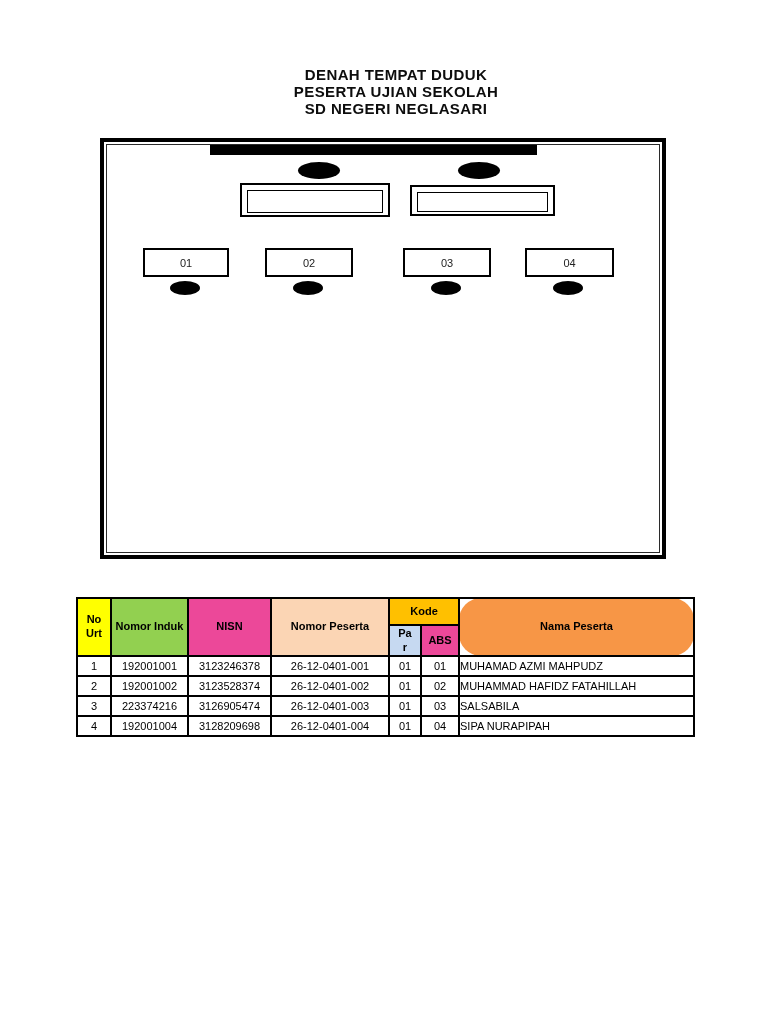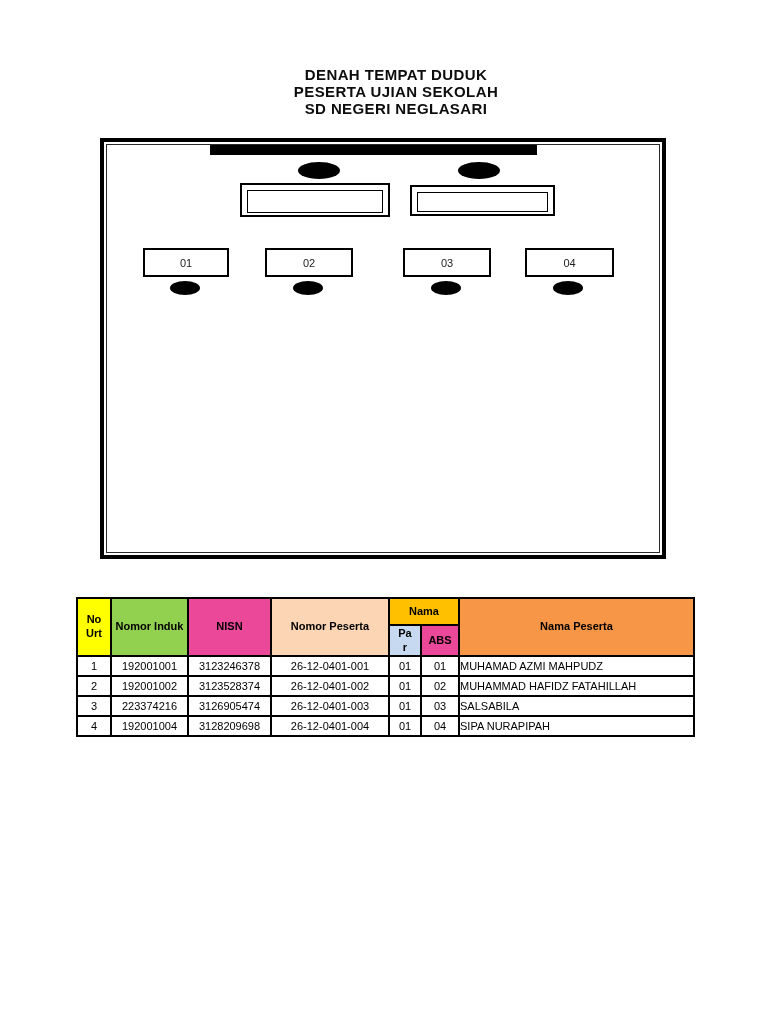--- a/index.html
+++ b/index.html
@@ -129,21 +129,21 @@
   .roster tbody td { height: 20px; line-height: 1; }
   .roster td.nama { text-align: left; }
 
   .h-nourt   { background: #FFFF00; }
   .h-induk   { background: #92D050; }
   .h-nisn    { background: #ec4899; margin-top: 40px; }
   .h-peserta { background: #FBD5B4; }
   .h-kode    { background: #FFC000; }
   .h-par     { background: #C6D9F1; }
   .h-abs     { background: #ec4899; }
-  .h-nama    { background: #F79646; }
+  .h-nama    { background: #F79646; border-radius: 22px; }
 
   .force-wrap {
     display: inline-block;
     width: 16px;
     word-break: break-all;
     line-height: 1.3;
   }
 </style>
 </head>
 <body>
@@ -198,21 +198,21 @@
       <col style="width:32px">
       <col style="width:38px">
       <col style="width:235px">
     </colgroup>
     <thead>
       <tr class="top-row">
         <th rowspan="2" class="h-nourt">No Urt</th>
         <th rowspan="2" class="h-induk">Nomor Induk</th>
         <th rowspan="2" class="h-nisn">NISN</th>
         <th rowspan="2" class="h-peserta">Nomor Peserta</th>
-        <th colspan="2" class="h-kode">Nama</th>
+        <th colspan="2" class="h-kode">Kode</th>
         <th rowspan="2" class="h-nama">Nama Peserta</th>
       </tr>
       <tr class="sub-row">
         <th class="h-par">
           <span class="force-wrap">Par</span>
         </th>
         <th class="h-abs">ABS</th>
       </tr>
     </thead>
     <tbody>

